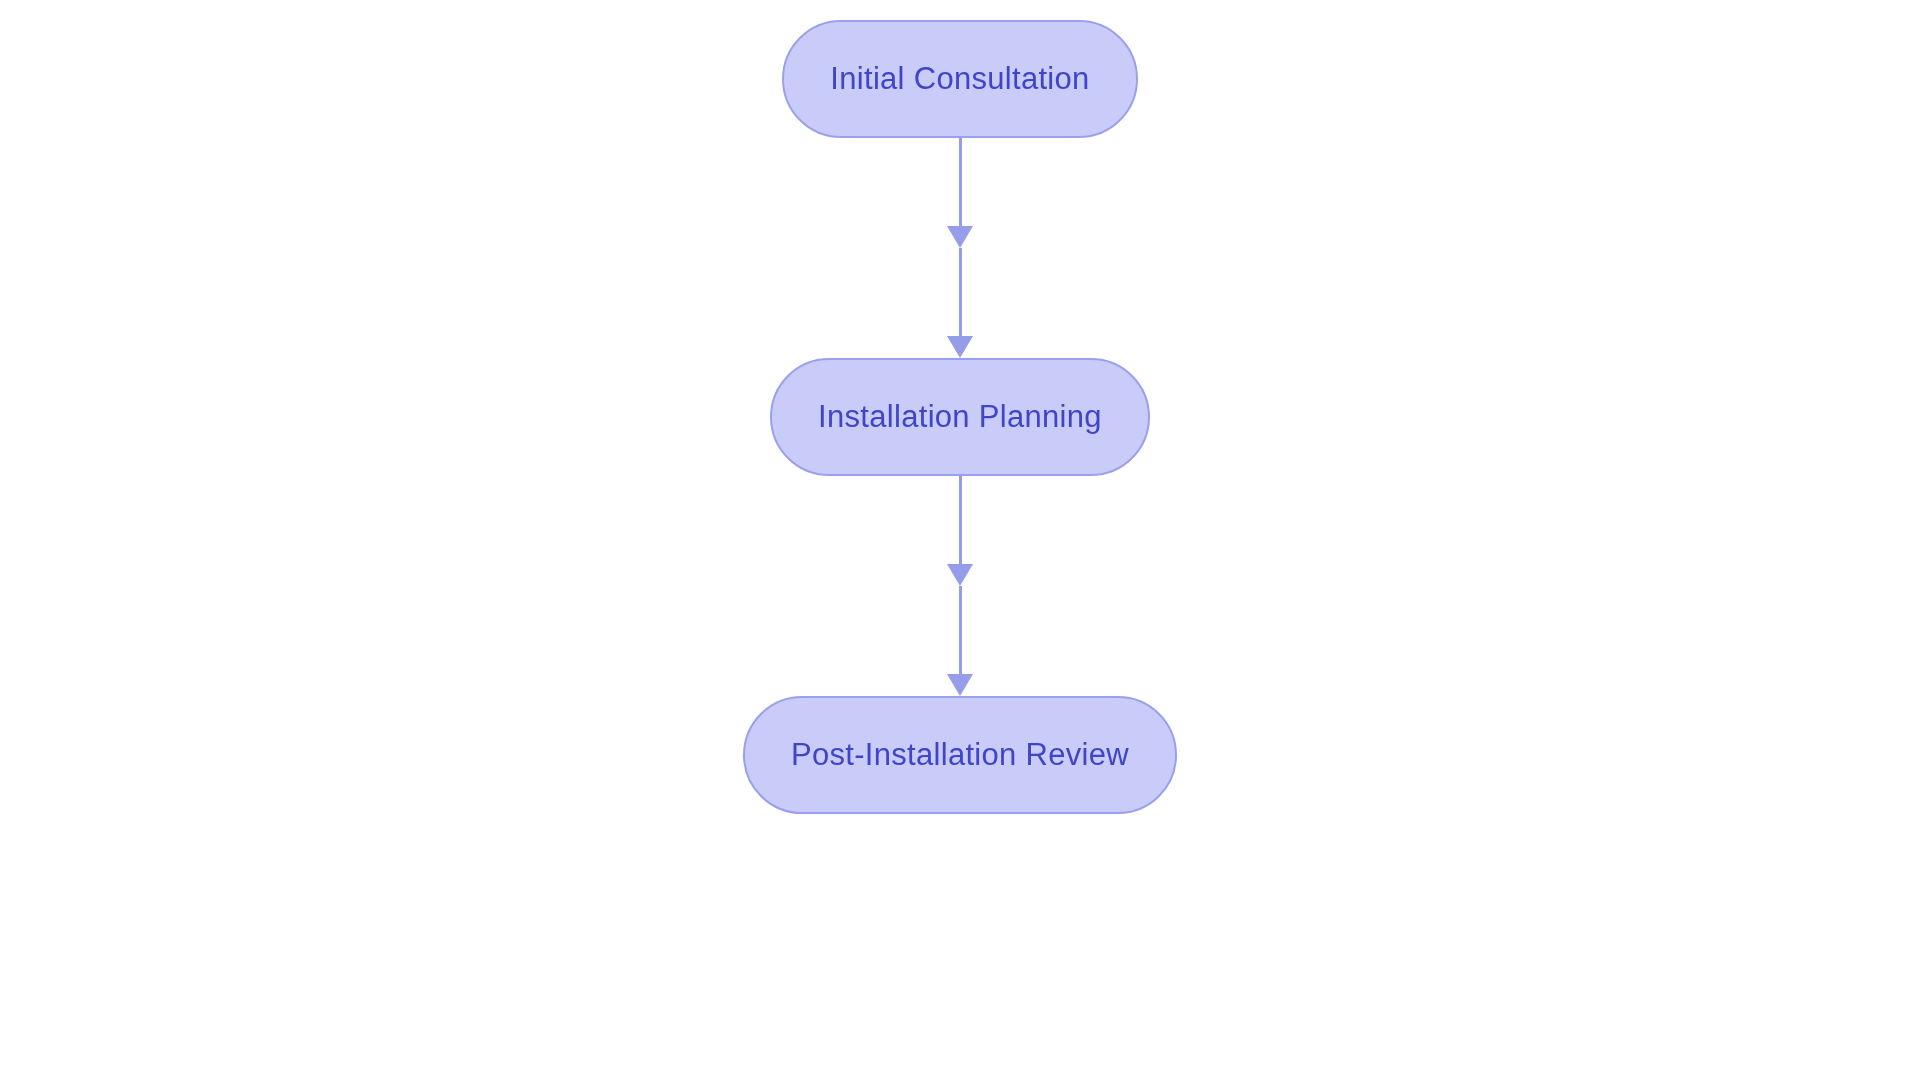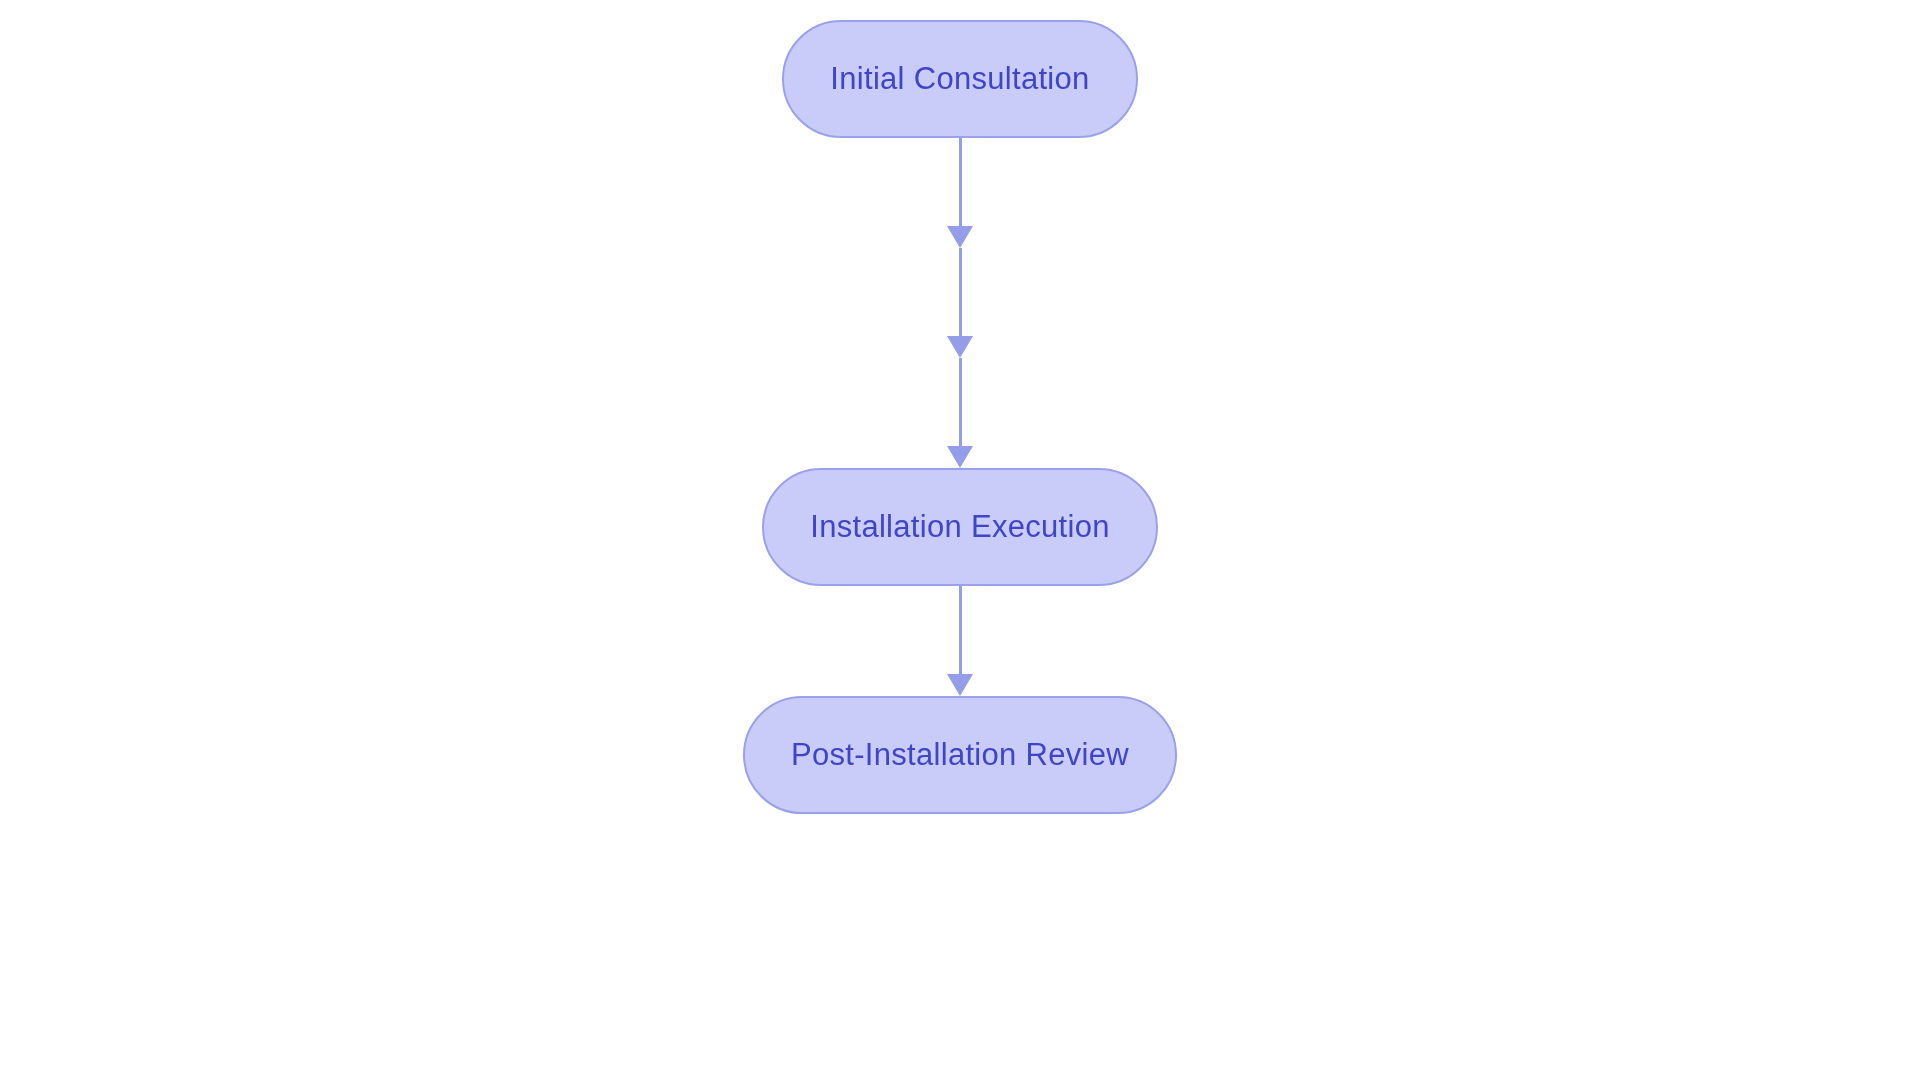--- a/index.html
+++ b/index.html
@@ -65,29 +65,29 @@
     <div class="line"></div>
     <div class="head"></div>
   </div>
 
 
   <div class="connector">
     <div class="line"></div>
     <div class="head"></div>
   </div>
 
+  <div class="node">
+    <span>Installation Planning</span>
+  </div>
 
   <div class="connector">
     <div class="line"></div>
     <div class="head"></div>
   </div>
 
-  <div class="node">
-    <span>Installation Execution</span>
-  </div>
 
   <div class="connector">
     <div class="line"></div>
     <div class="head"></div>
   </div>
 
   <div class="node">
     <span>Post-Installation Review</span>
   </div>
 

